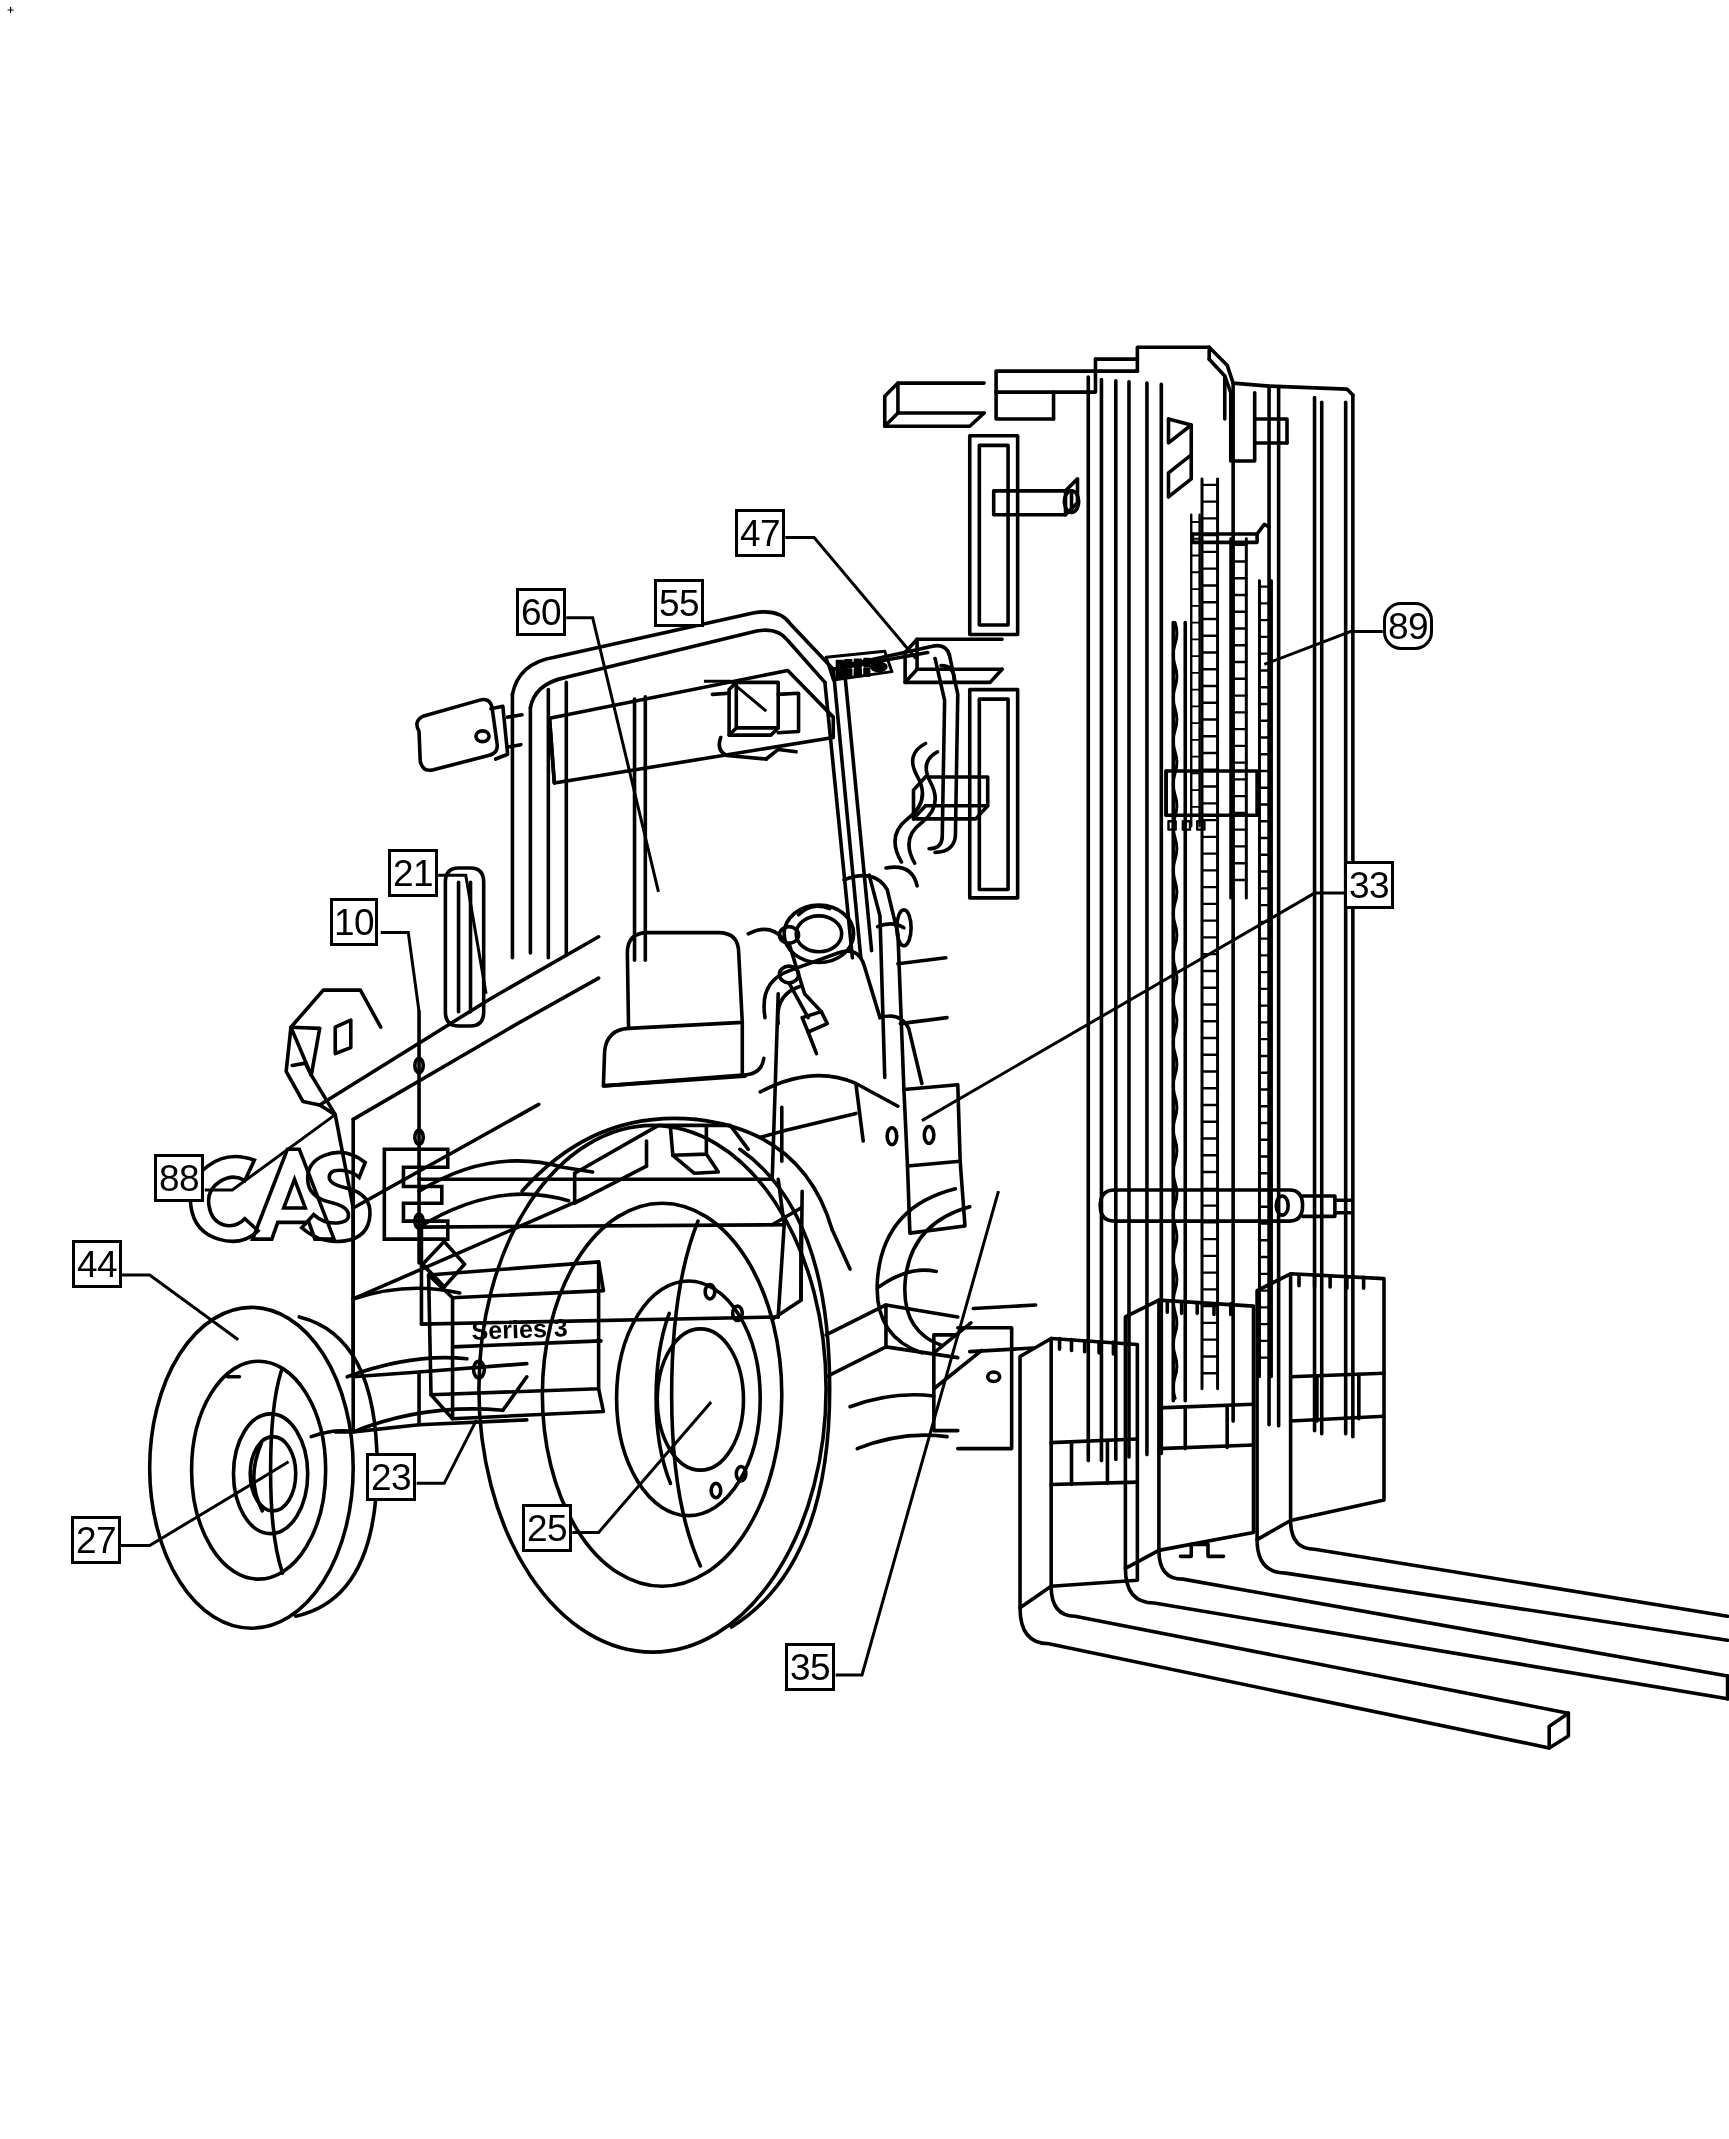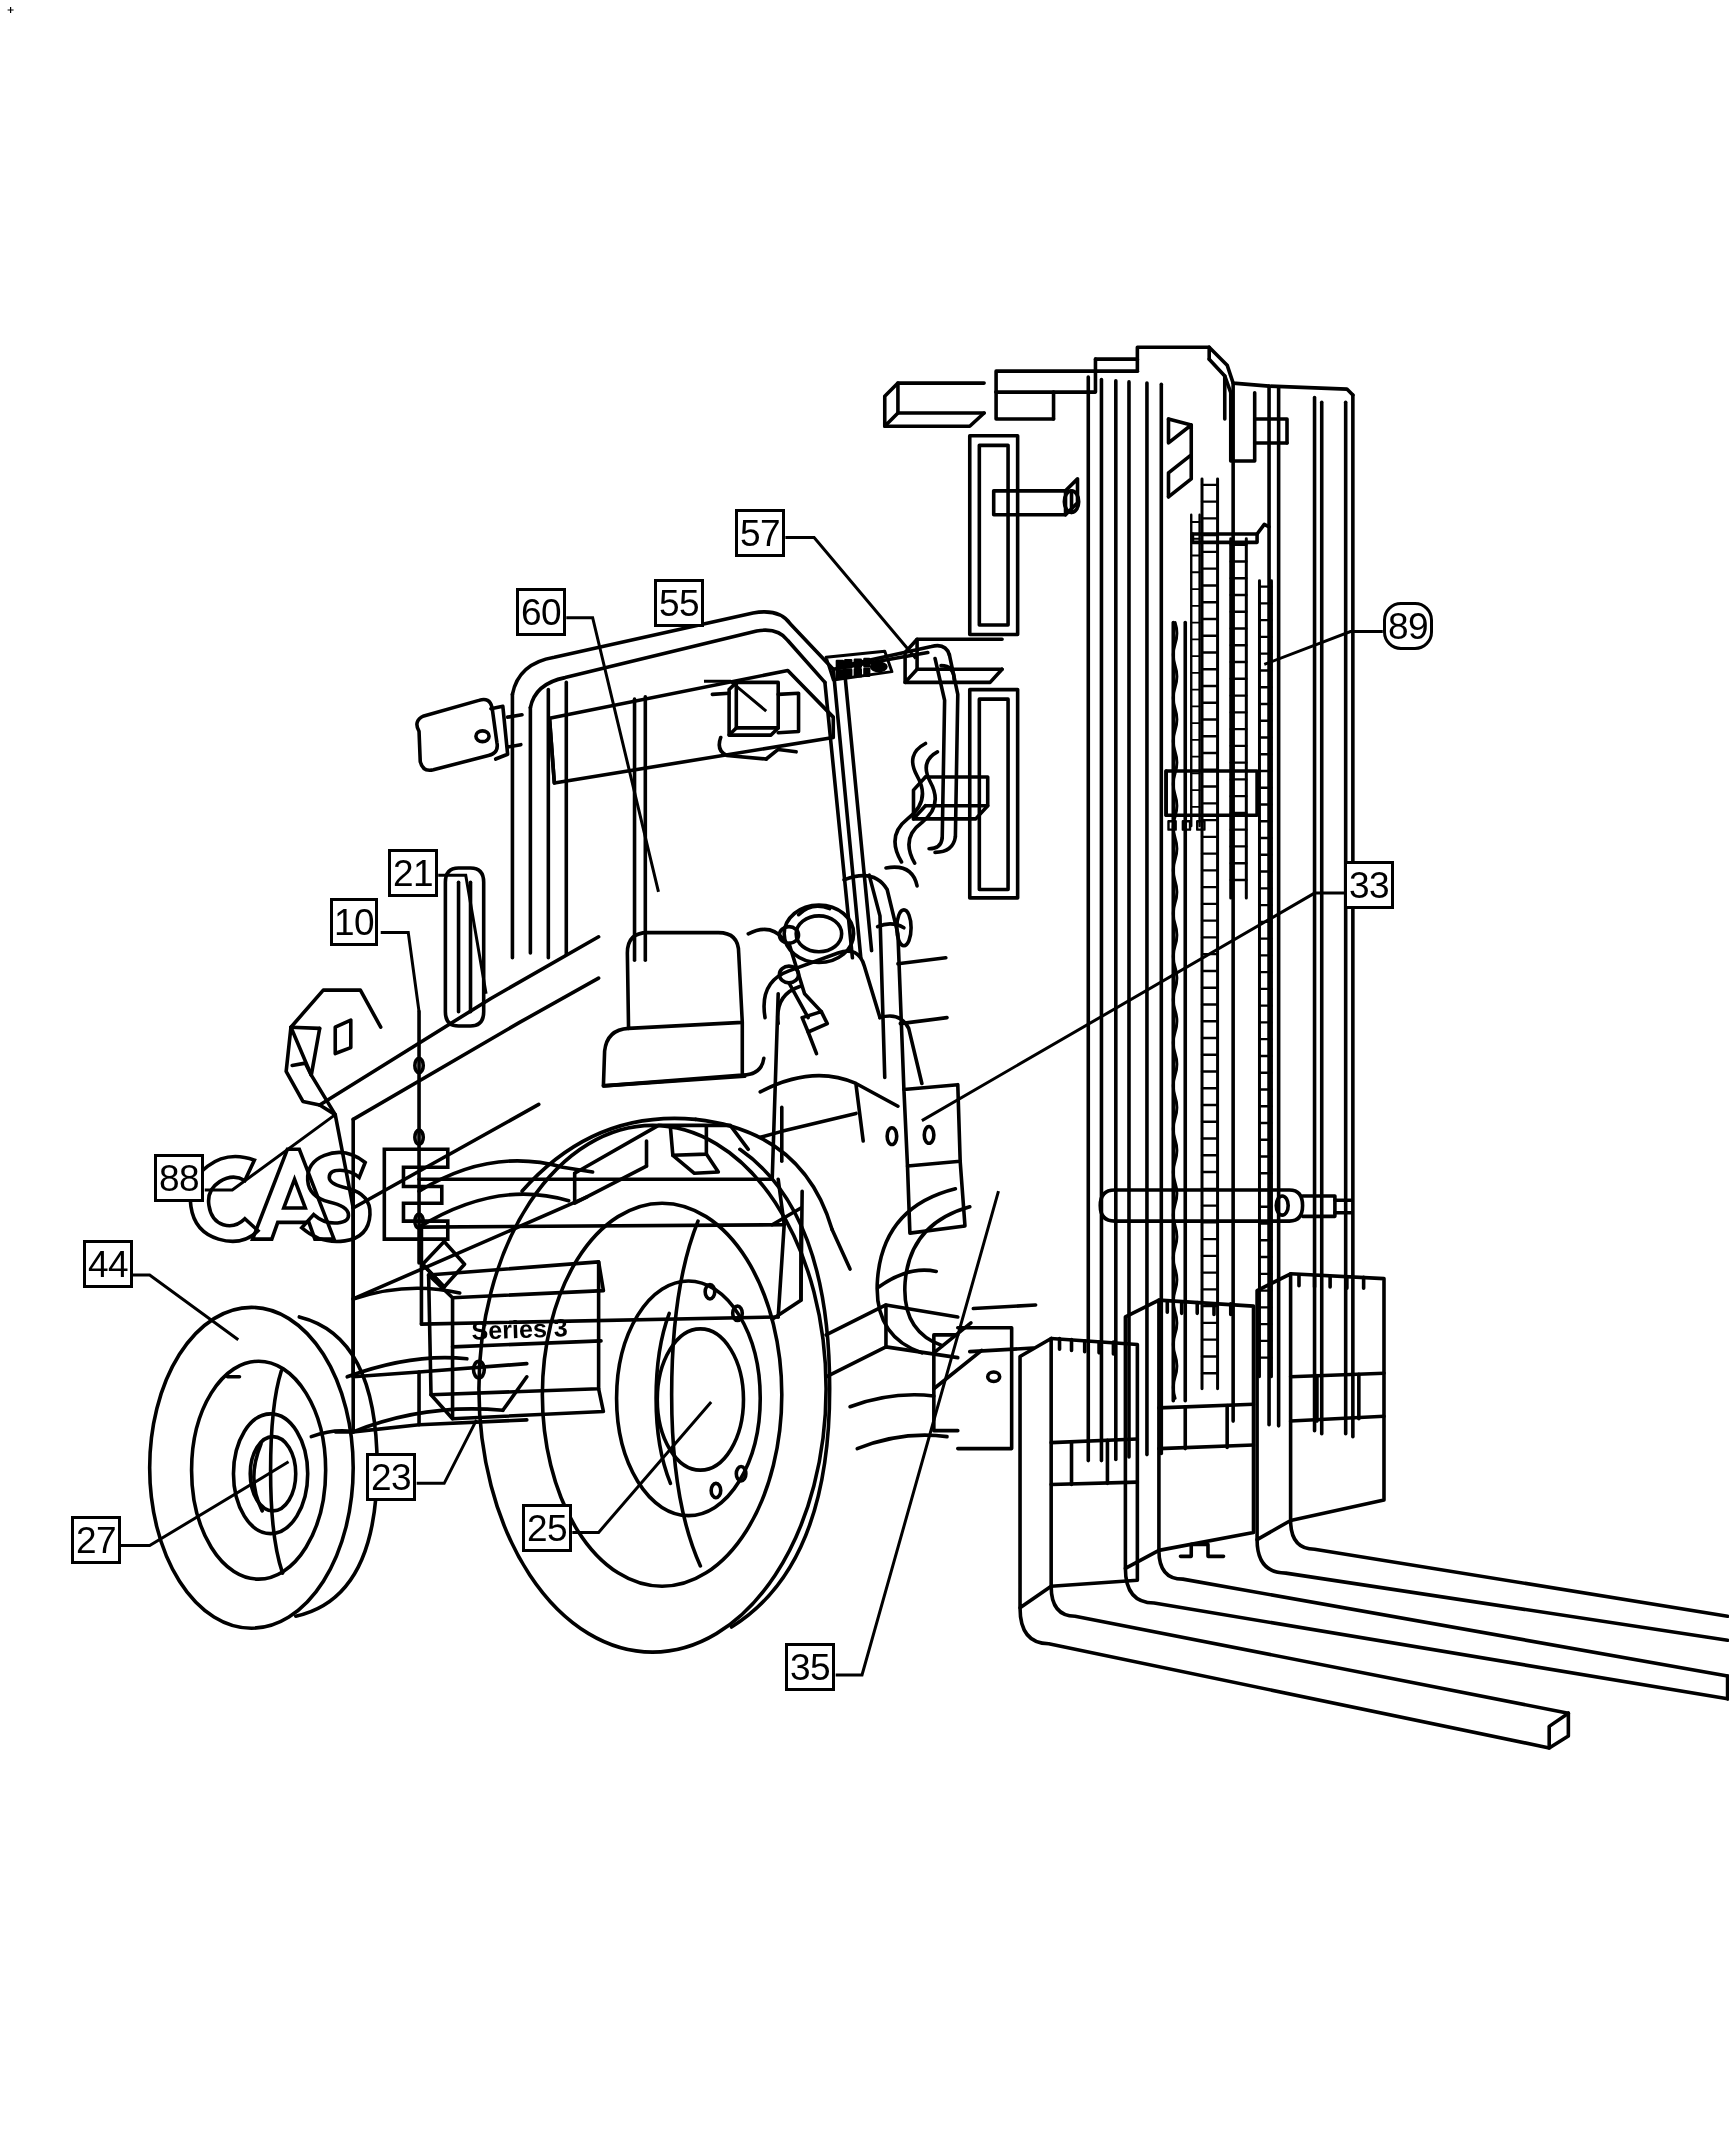--- a/index.html
+++ b/index.html
@@ -404,21 +404,21 @@
       <path d="M 342 1988 L 388 1988 L 560 1862" fill="none" stroke="#000000" stroke-width="5"></path>
       <path d="M 204 2130 L 250 2130 L 398 2238" fill="none" stroke="#000000" stroke-width="5"></path>
       <path d="M 696 2478 L 742 2478 L 796 2372" fill="none" stroke="#000000" stroke-width="5"></path>
       <path d="M 202 2582 L 250 2582 L 482 2442" fill="none" stroke="#000000" stroke-width="5"></path>
       <path d="M 956 2560 L 1000 2560 L 1188 2342" fill="none" stroke="#000000" stroke-width="5"></path>
       <path d="M 1396 2798 L 1440 2798 L 1668 1990" fill="none" stroke="#000000" stroke-width="5"></path>
     </svg>
 
   <div id="callout-layer">
       <div class="callout" style="left: 735px; top: 509px; width: 50px; height: 48px;">
-        <span>57</span>
+        <span>47</span>
       </div>
       <div class="callout" style="left: 516px; top: 588px; width: 50px; height: 48px;">
         <span>60</span>
       </div>
       <div class="callout" style="left: 654px; top: 579px; width: 50px; height: 48px;">
         <span>55</span>
       </div>
       <div class="callout" style="left: 1383px; top: 602px; width: 50px; height: 48px; border-radius: 18px;">
         <span>89</span>
       </div>
@@ -427,21 +427,21 @@
       </div>
       <div class="callout" style="left: 330px; top: 898px; width: 48px; height: 48px;">
         <span>10</span>
       </div>
       <div class="callout" style="left: 1344px; top: 861px; width: 50px; height: 48px;">
         <span>33</span>
       </div>
       <div class="callout" style="left: 154px; top: 1154px; width: 50px; height: 48px;">
         <span>88</span>
       </div>
-      <div class="callout" style="left: 72px; top: 1240px; width: 50px; height: 48px; margin-left: 11px;">
+      <div class="callout" style="left: 72px; top: 1240px; width: 50px; height: 48px;">
         <span>44</span>
       </div>
       <div class="callout" style="left: 366px; top: 1453px; width: 50px; height: 48px;">
         <span>23</span>
       </div>
       <div class="callout" style="left: 71px; top: 1516px; width: 50px; height: 48px;">
         <span>27</span>
       </div>
       <div class="callout" style="left: 522px; top: 1504px; width: 50px; height: 48px; justify-content: center;">
         <span>25</span>

